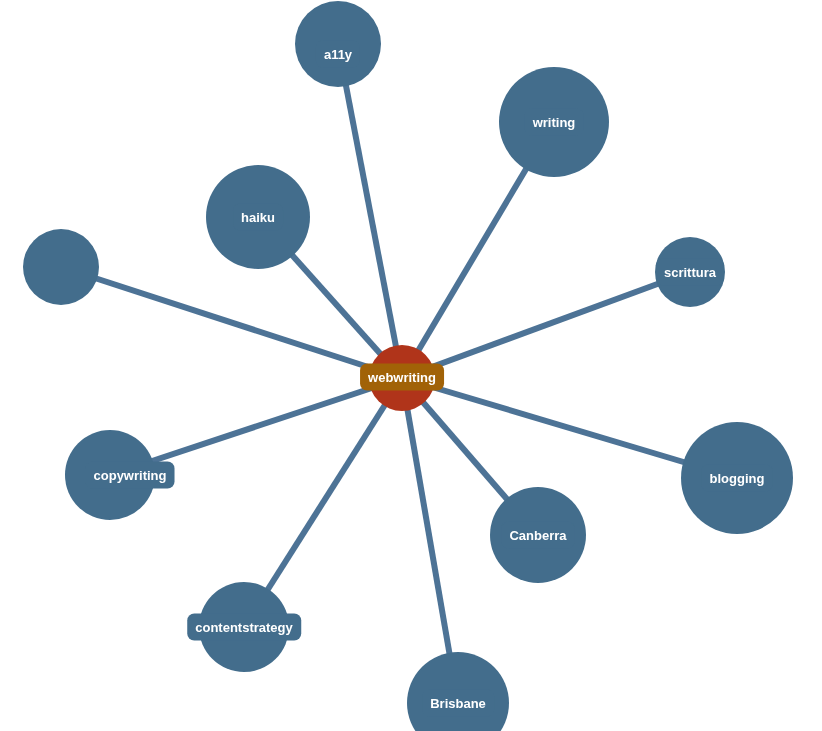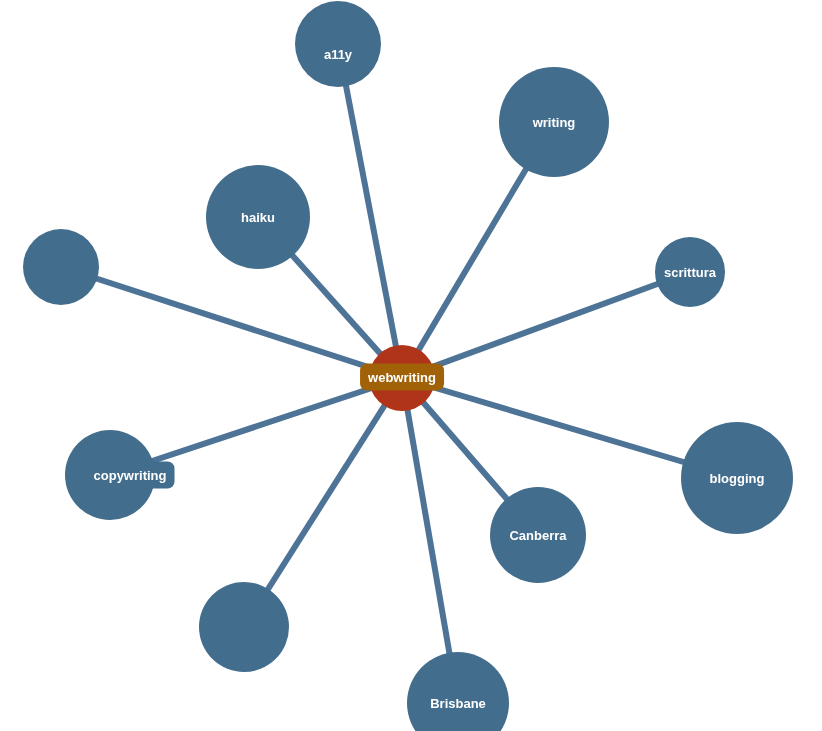--- a/index.html
+++ b/index.html
@@ -75,16 +75,17 @@
     </g>
   </svg>
 
   <div class="node-label" style="left:338px; top:44px;margin-top:10px;">a11y</div>
   <div class="node-label" style="left:554px; top:122px;">writing</div>
   <div class="node-label" style="left:258px; top:217px;">haiku</div>
   <div class="node-label" style="left:690px; top:272px;text-align:right;">scrittura</div>
   <div class="node-label" style="left:110px; top:475px;margin-left:20px;">copywriting</div>
   <div class="node-label" style="left:737px; top:478px;">blogging</div>
   <div class="node-label" style="left:538px; top:535px;">Canberra</div>
+  <div class="node-label" style="left:244px; top:627px;">contentstrategy</div>
   <div class="node-label" style="left:458px; top:703px;">Brisbane</div>
   <div class="node-label center-label" style="left:402px; top:377px;">webwriting</div>
 
 </div>
 
 </body></html>

